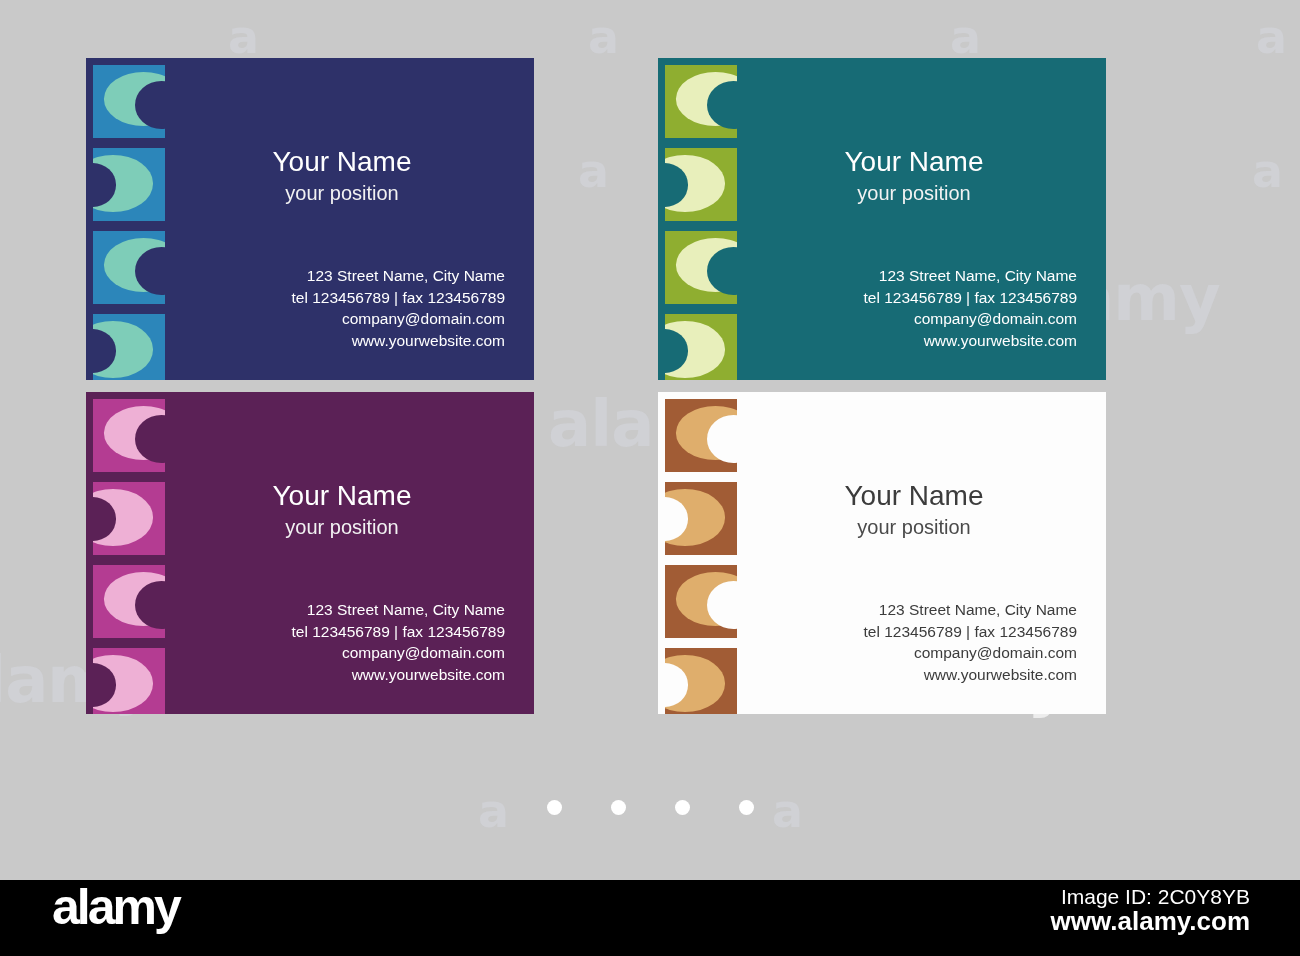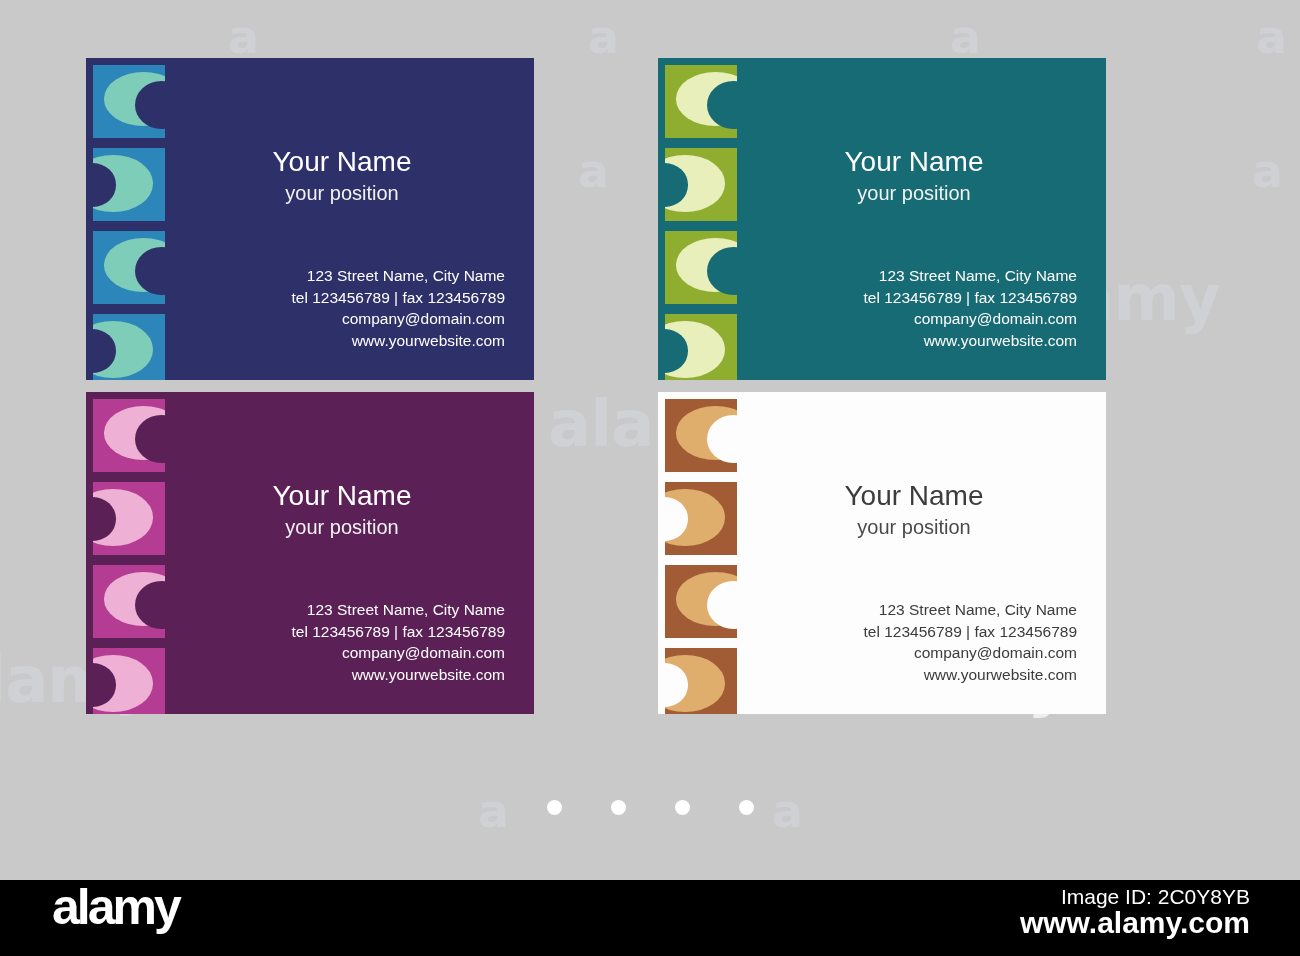--- a/index.html
+++ b/index.html
@@ -30,21 +30,21 @@
         font-family:"DejaVu Sans","Liberation Sans",sans-serif; line-height:1; }
   .wm.dark  { color:rgba(213,215,223,0.55); }
   .wm.light { color:rgba(243,243,243,0.85); }
   
   .dot { position:absolute; top:800px; width:15px; height:15px; border-radius:50%; cursor:pointer; }
   
   .footer { position:absolute; left:0; top:880px; width:1300px; height:76px; }
   .logo { position:absolute; left:52px; top:882px; font-size:50px; font-weight:bold;
           letter-spacing:-3px; line-height:1; }
   .image-id { position:absolute; right:50px; top:886px; font-size:21px; line-height:1;margin-left:27px; }
-  .site { position:absolute; right:50px; top:908px; font-size:30px; font-weight:bold; line-height:1;text-align:right; }
+  .site { position:absolute; right:50px; top:908px; font-size:26px; font-weight:bold; line-height:1;text-align:right; }
 </style>
 </head>
 <body>
 
 <div class="stage" style="background: rgb(201, 201, 201);">
   <div id="watermarks">
       <div class="wm dark" style="left: 228px; top: 14px; font-size: 46px;">a</div>
       <div class="wm dark" style="left: 588px; top: 14px; font-size: 46px;">a</div>
       <div class="wm dark" style="left: 950px; top: 14px; font-size: 46px;">a</div>
       <div class="wm dark" style="left: 1256px; top: 14px; font-size: 46px;">a</div>

